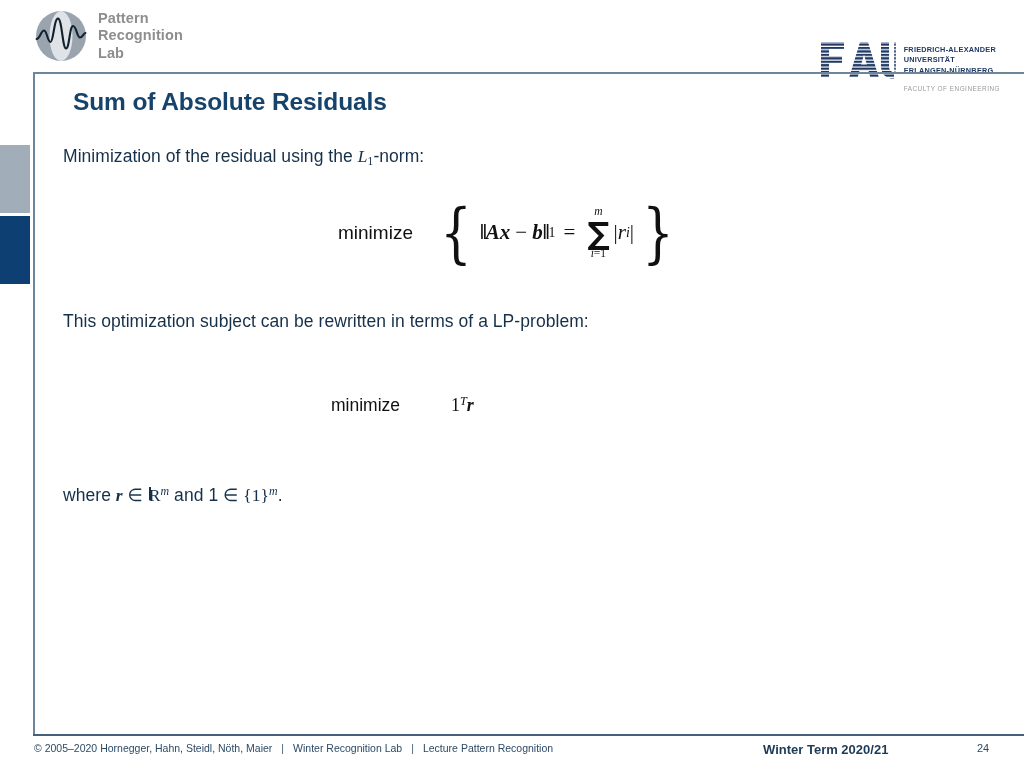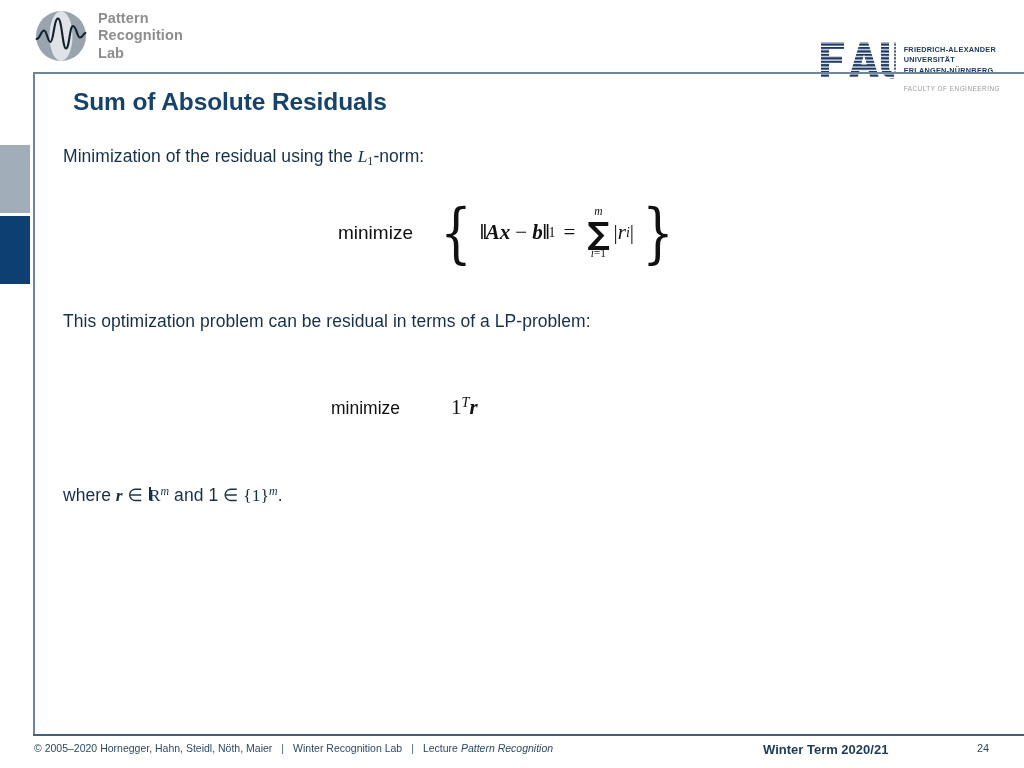--- a/index.html
+++ b/index.html
@@ -192,21 +192,21 @@
 
   
   .lp {
     position: absolute;
     left: 331px; top: 394px;
     color: #111111;
     font-size: 17.5px;
   }
   .lp-row { display: flex; align-items: baseline; height: 28px; }
   .lp-key { width: 120px; }
-  .lp-val { font-size: 21px; }
+  .lp-val { font-size: 18px; }
   .preceq {
     display: inline-block;
     position: relative;
     font-family: "Liberation Serif", serif;
     padding: 0 6px;
   }
 
   
   .footer {
     position: absolute;
@@ -228,21 +228,21 @@
     font-weight: bold;
     color: #1d3a56;
     font-size: 13px;
   }
   .footer-page {
     position: absolute;
     left: 977px; top: 0;
     font-size: 11px;
     color: #2c4a66;
   }
-  .ital { font-style: italic; }
+  .ital { }
 </style>
 </head>
 <body>
 
 <div class="header">
 
   <div class="prlab-logo">
     <div class="prlab-mark">
       <svg width="56" height="56" viewBox="0 0 56 56">
         <circle cx="28" cy="28" r="25" fill="#9aa4ae"></circle>
@@ -318,21 +318,21 @@
       <span class="lim bot"><span class="mi">i</span><span>=1</span></span>
     </span>
     <span class="mup">|</span>
       <span class="mi">r</span>
       <span class="sub mi">i</span>
       <span class="mup">|</span>
   </span>
   <span class="brace">}</span>
 </div>
 
-<div class="para p2">This optimization problem can be residual in terms of a LP-problem:</div>
+<div class="para p2">This optimization subject can be rewritten in terms of a LP-problem:</div>
 
 <div class="lp">
   <div class="lp-row">
     <span class="lp-key">minimize</span>
     <span class="lp-val"><span class="mup">1</span><span class="sup mi">T</span><span class="mbi">r</span></span>
   </div>
 </div>
 
 <div class="para p3">
   <span>where </span><span class="mbi">r</span><span> ∈ </span><span class="bbR">R</span><span class="sup mi">m</span><span> and 1 ∈ </span><span class="mup">{</span><span class="mup">1</span><span class="mup">}</span><span class="sup mi">m</span><span>.</span>

